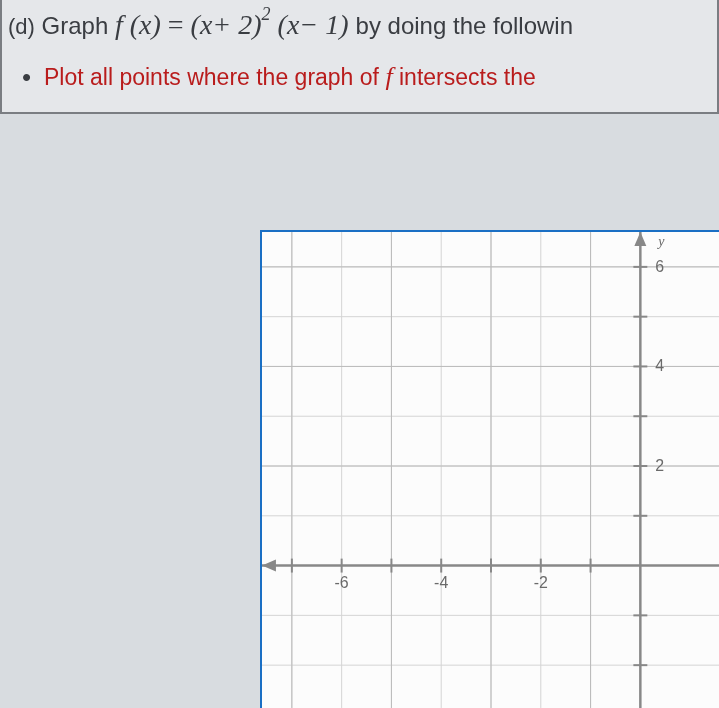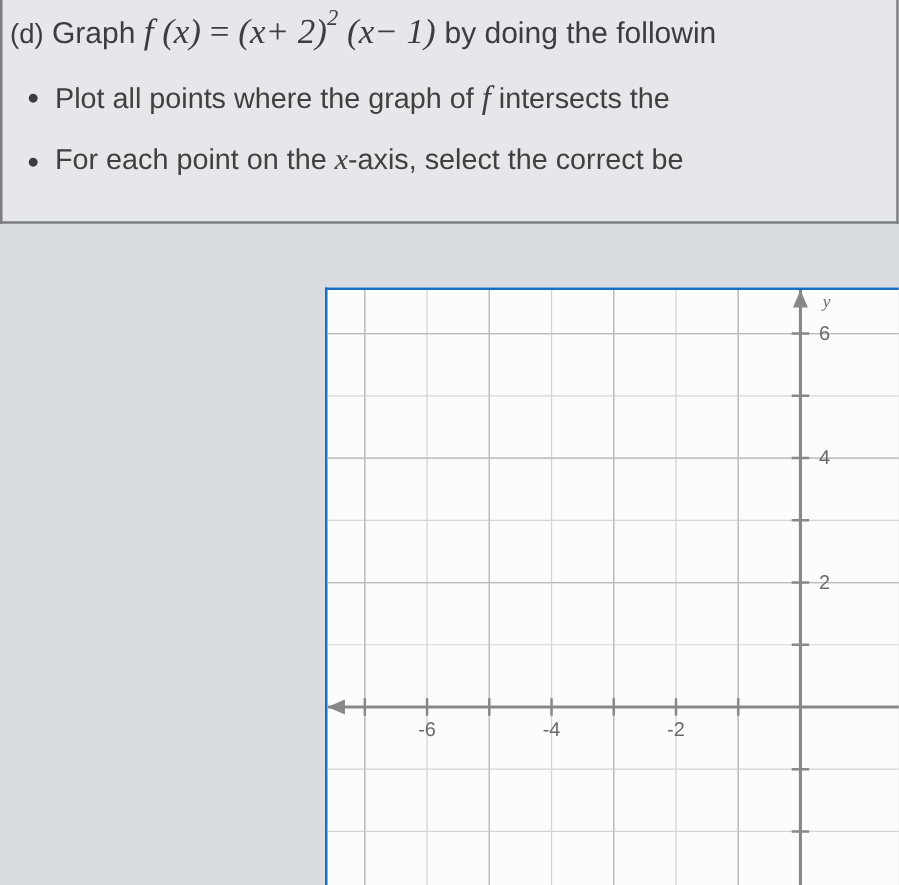--- a/index.html
+++ b/index.html
@@ -12,21 +12,21 @@
       position: relative;
     }
     .question-box {
       position: absolute;
       top: 0;
       left: 0;
       width: 719px;
       border: 2px solid #7a7d82;
       border-top: none;
       background: #e5e7ea;
-      padding: 8px 6px 18px 6px;
+      padding: 8px 6px 2px 6px;
     }
     .main-line {
       font-size: 24px;
       color: #3a3d42;
       margin-bottom: 18px;
       white-space: nowrap;
     }
     .part-label {
       font-size: 22px;
     }
@@ -48,21 +48,21 @@
       font-size: 24px;
       color: #3a3d42;
     }
     ul {
       list-style: none;
       padding-left: 36px;
     }
     li {
       position: relative;
       font-size: 23px;
-      color: #404040;
+      color: #b91c1c;
       margin-bottom: 14px;
       line-height: 1.4;
     }
     li::before {
       content: '•';
       position: absolute;
       left: -22px;
       font-size: 26px;
       color: #3a3d42;
     }
@@ -102,23 +102,20 @@
       <span>f (x)</span>
       <span style="font-style:normal;">=</span>
       <span>(x+ 2)</span><span class="sup">2</span>
       <span>(x− 1)</span>
     </span>
     <span class="after-formula">by doing the followin</span>
   </div>
   <ul>
     <li>
       <span>Plot all points where the graph of </span><span class="f-italic">f</span><span> intersects the </span>
-    </li>
-    <li>
-      <span>For each point on the </span><span class="x-italic">x</span><span>-axis, select the correct be</span>
     </li>
   </ul>
 </div>
 
 <div class="graph-area">
   <svg class="graph-svg" viewBox="0 0 460 478">
 
     <g stroke="#d4d4d4" stroke-width="1">
       <line x1="30" y1="0" x2="30" y2="478"></line>
       <line x1="80" y1="0" x2="80" y2="478"></line>

